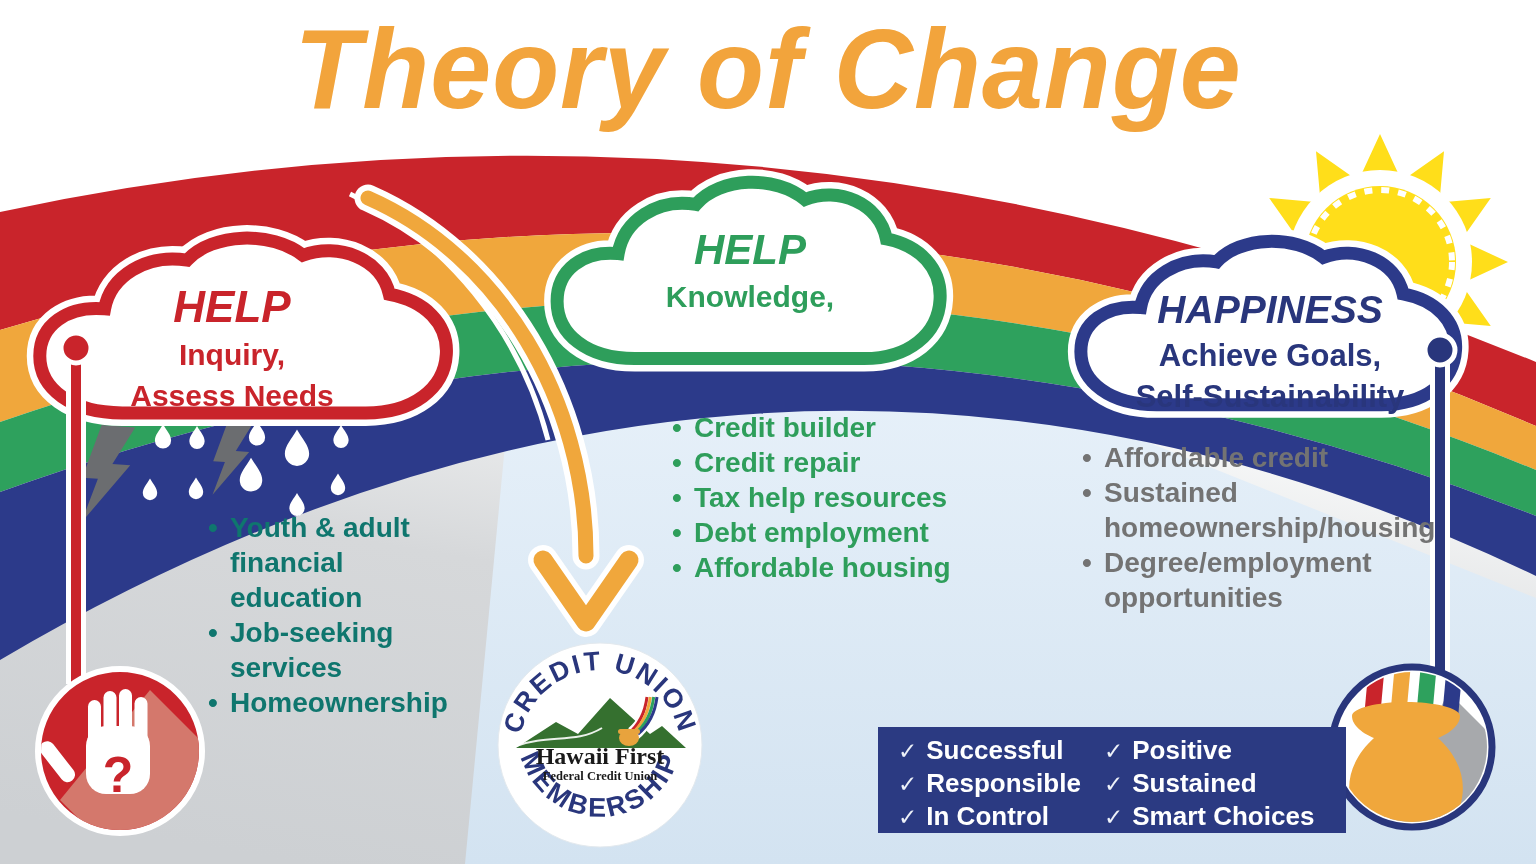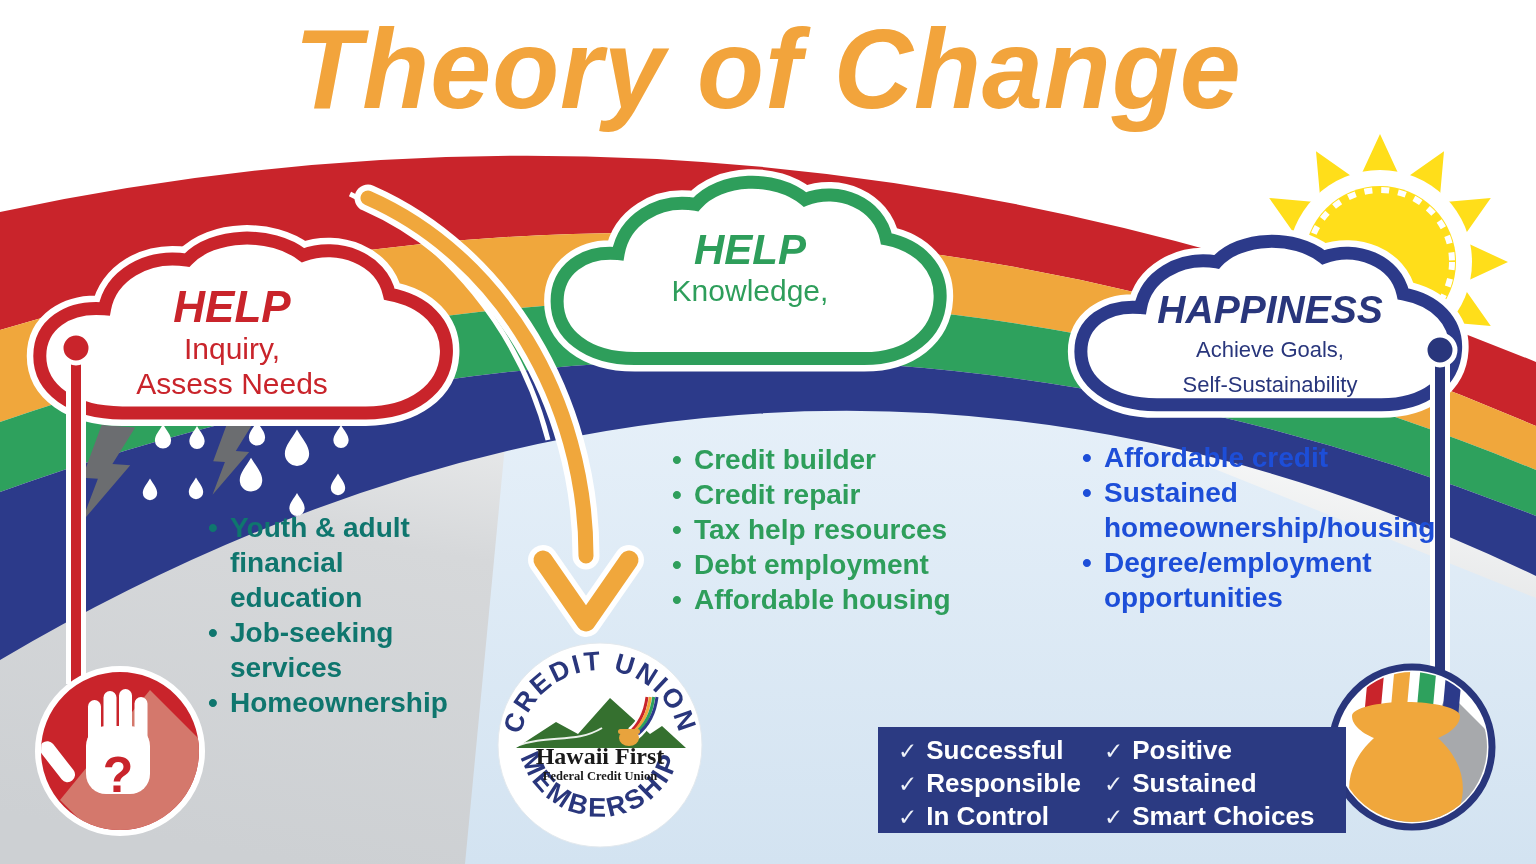--- a/index.html
+++ b/index.html
@@ -6,36 +6,36 @@
   .stage{position:relative;width:1536px;height:864px;overflow:hidden;
          font-family:"Liberation Sans",sans-serif;background:#fff;}
   .bg{position:absolute;left:0;top:0;width:1536px;height:864px;}
 
   .title{position:absolute;left:0;right:0;top:4px;text-align:center;
          font-size:113px;font-weight:bold;font-style:italic;color:#F2A43C;
          letter-spacing:1px;transform:scaleX(.97);transform-origin:center;white-space:nowrap;}
 
   .cloud-label{position:absolute;text-align:center;line-height:1.1;}
   .cloud-label .head{font-style:italic;font-weight:bold;}
-  .cloud-label .sub{font-weight:normal;}
+  .cloud-label .sub{font-weight:bold;margin-top:6px;}
   .help-label{left:52px;top:283px;width:360px;color:#C9242B;}
   .help-label .head{font-size:44px;}
   .help-label .sub{font-size:30px;line-height:35px;}
   .hope-label{left:570px;top:227px;width:360px;color:#2E9E5B;}
   .hope-label .head{font-size:42px;}
   .hope-label .sub{font-size:30px;line-height:35px;}
   .hap-label{left:1089px;top:289px;width:362px;color:#29367C;}
   .hap-label .head{font-size:39px;}
-  .hap-label .sub{font-size:22px;line-height:35px;}
+  .hap-label .sub{font-size:31px;line-height:35px;}
 
   .blist{position:absolute;list-style:none;margin:0;padding:0;font-weight:bold;}
   .blist li{position:relative;padding-left:24px;}
   .blist li::before{content:"•";position:absolute;left:2px;}
-  .hope-list{left:670px;top:410px;width:330px;color:#2E9E5B;font-size:28px;line-height:35px;margin-top:32px;}
-  .hap-list{left:1080px;top:440px;width:322px;color:#1d4ed8;font-size:28px;line-height:35px;}
+  .hope-list{left:670px;top:410px;width:330px;color:#2E9E5B;font-size:28px;line-height:35px;}
+  .hap-list{left:1080px;top:440px;width:322px;color:#737373;font-size:28px;line-height:35px;}
   .help-list{left:206px;top:510px;width:260px;color:#0f766e;font-size:28px;line-height:35px;}
 
   .outcomes{position:absolute;left:878px;top:727px;width:468px;height:106px;
             background:#2B3A82;display:flex;box-sizing:border-box;padding:7px 0 0 20px;}
   .outcol{list-style:none;margin:0;padding:0;color:#fff;font-size:26px;
           font-weight:bold;line-height:32px;}
   .outcol.c1{width:206px;}
   .outcol li{display:flex;align-items:baseline;white-space:nowrap;}
   .check{font-size:23px;font-weight:normal;margin-right:9px;color:#EDF1F8;}
 </style>

